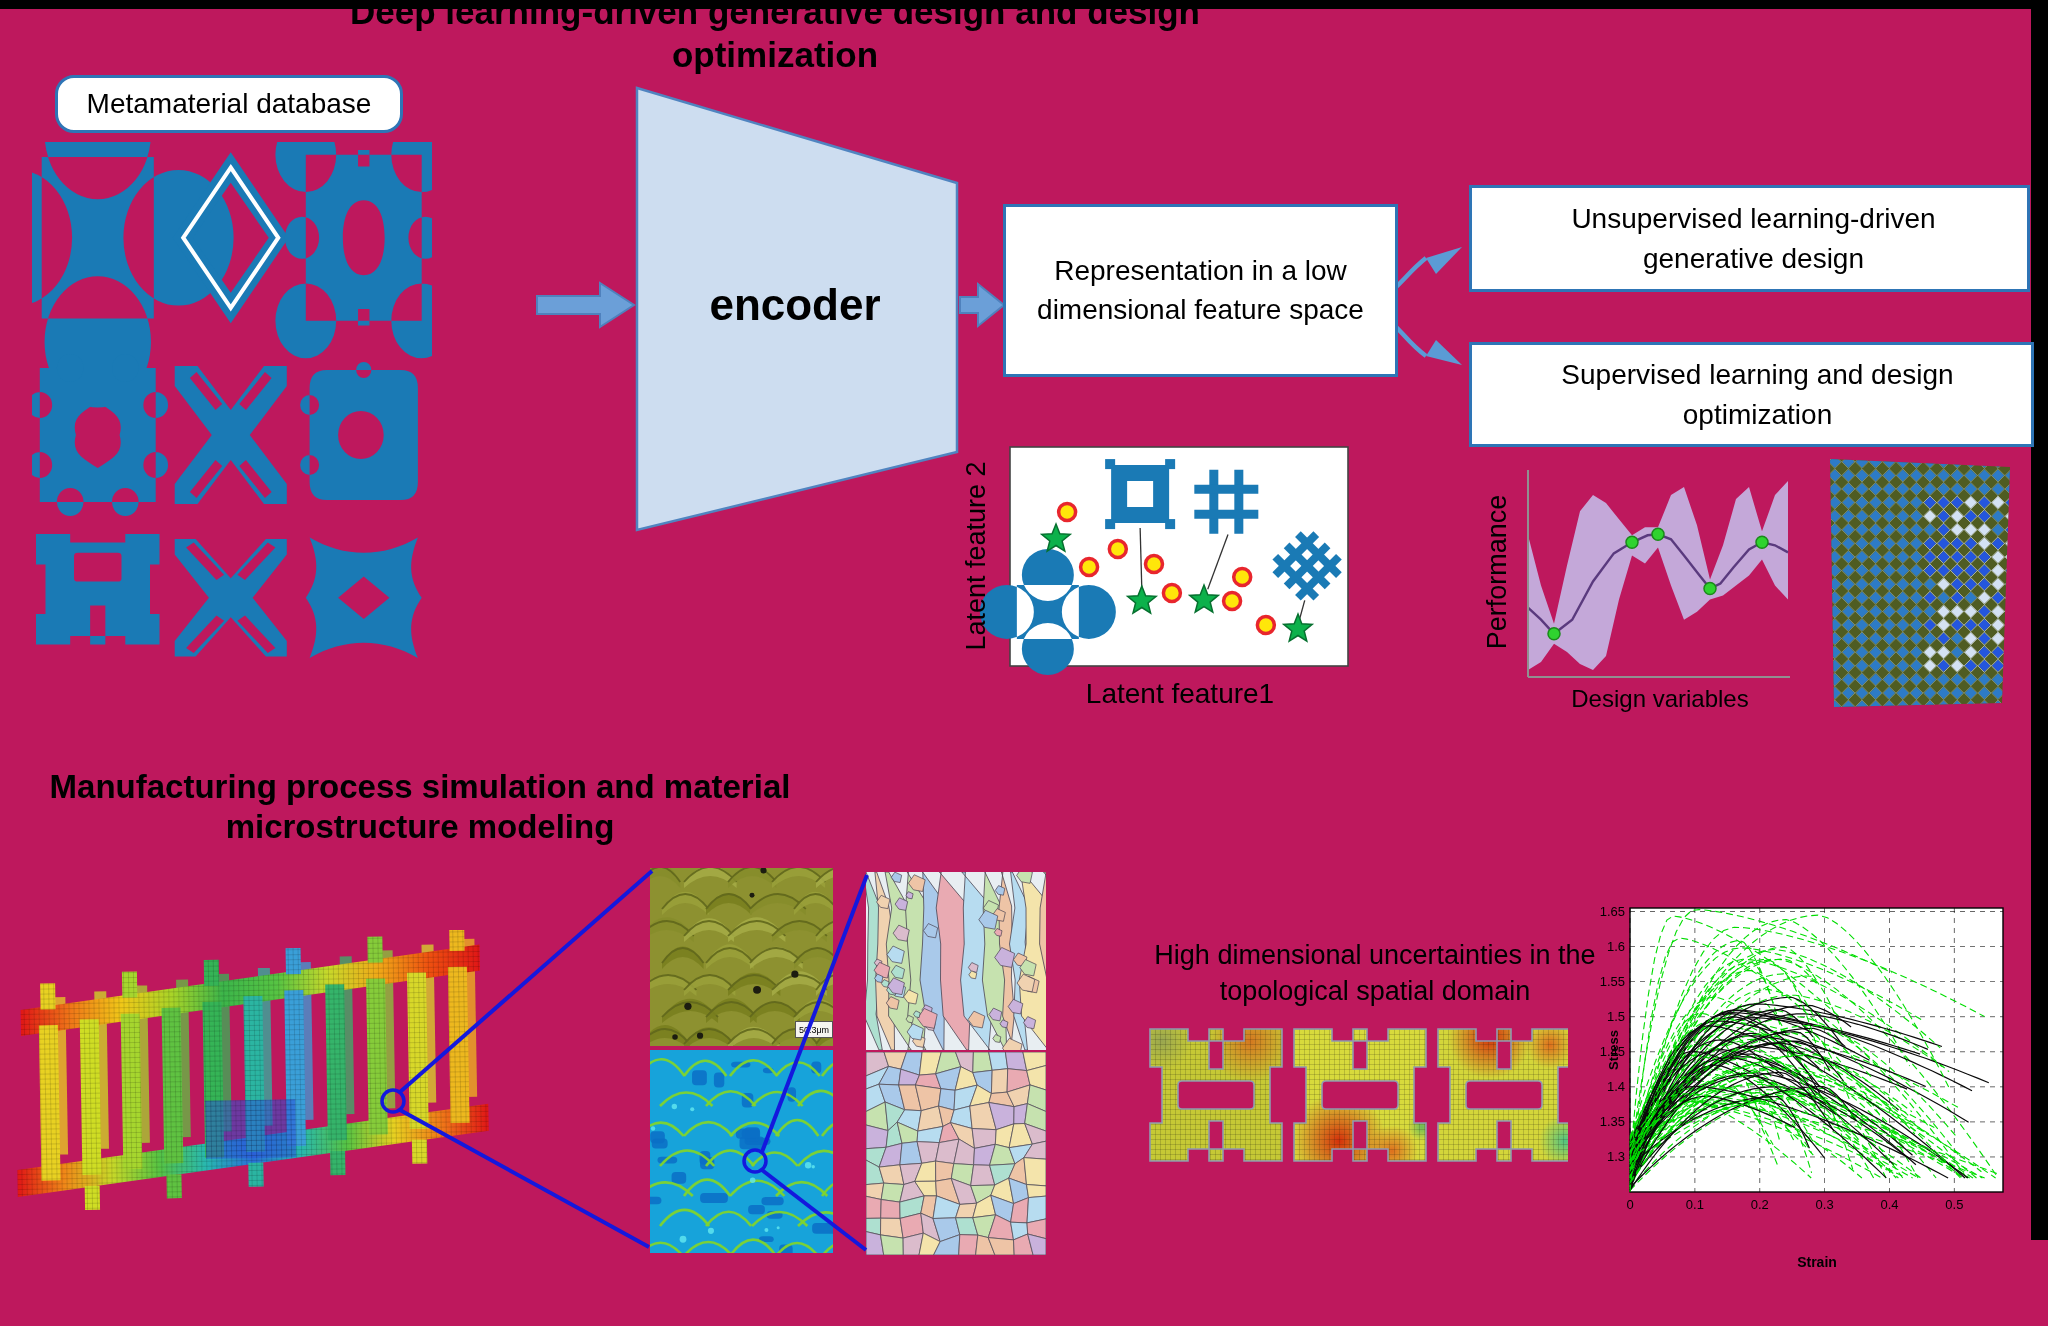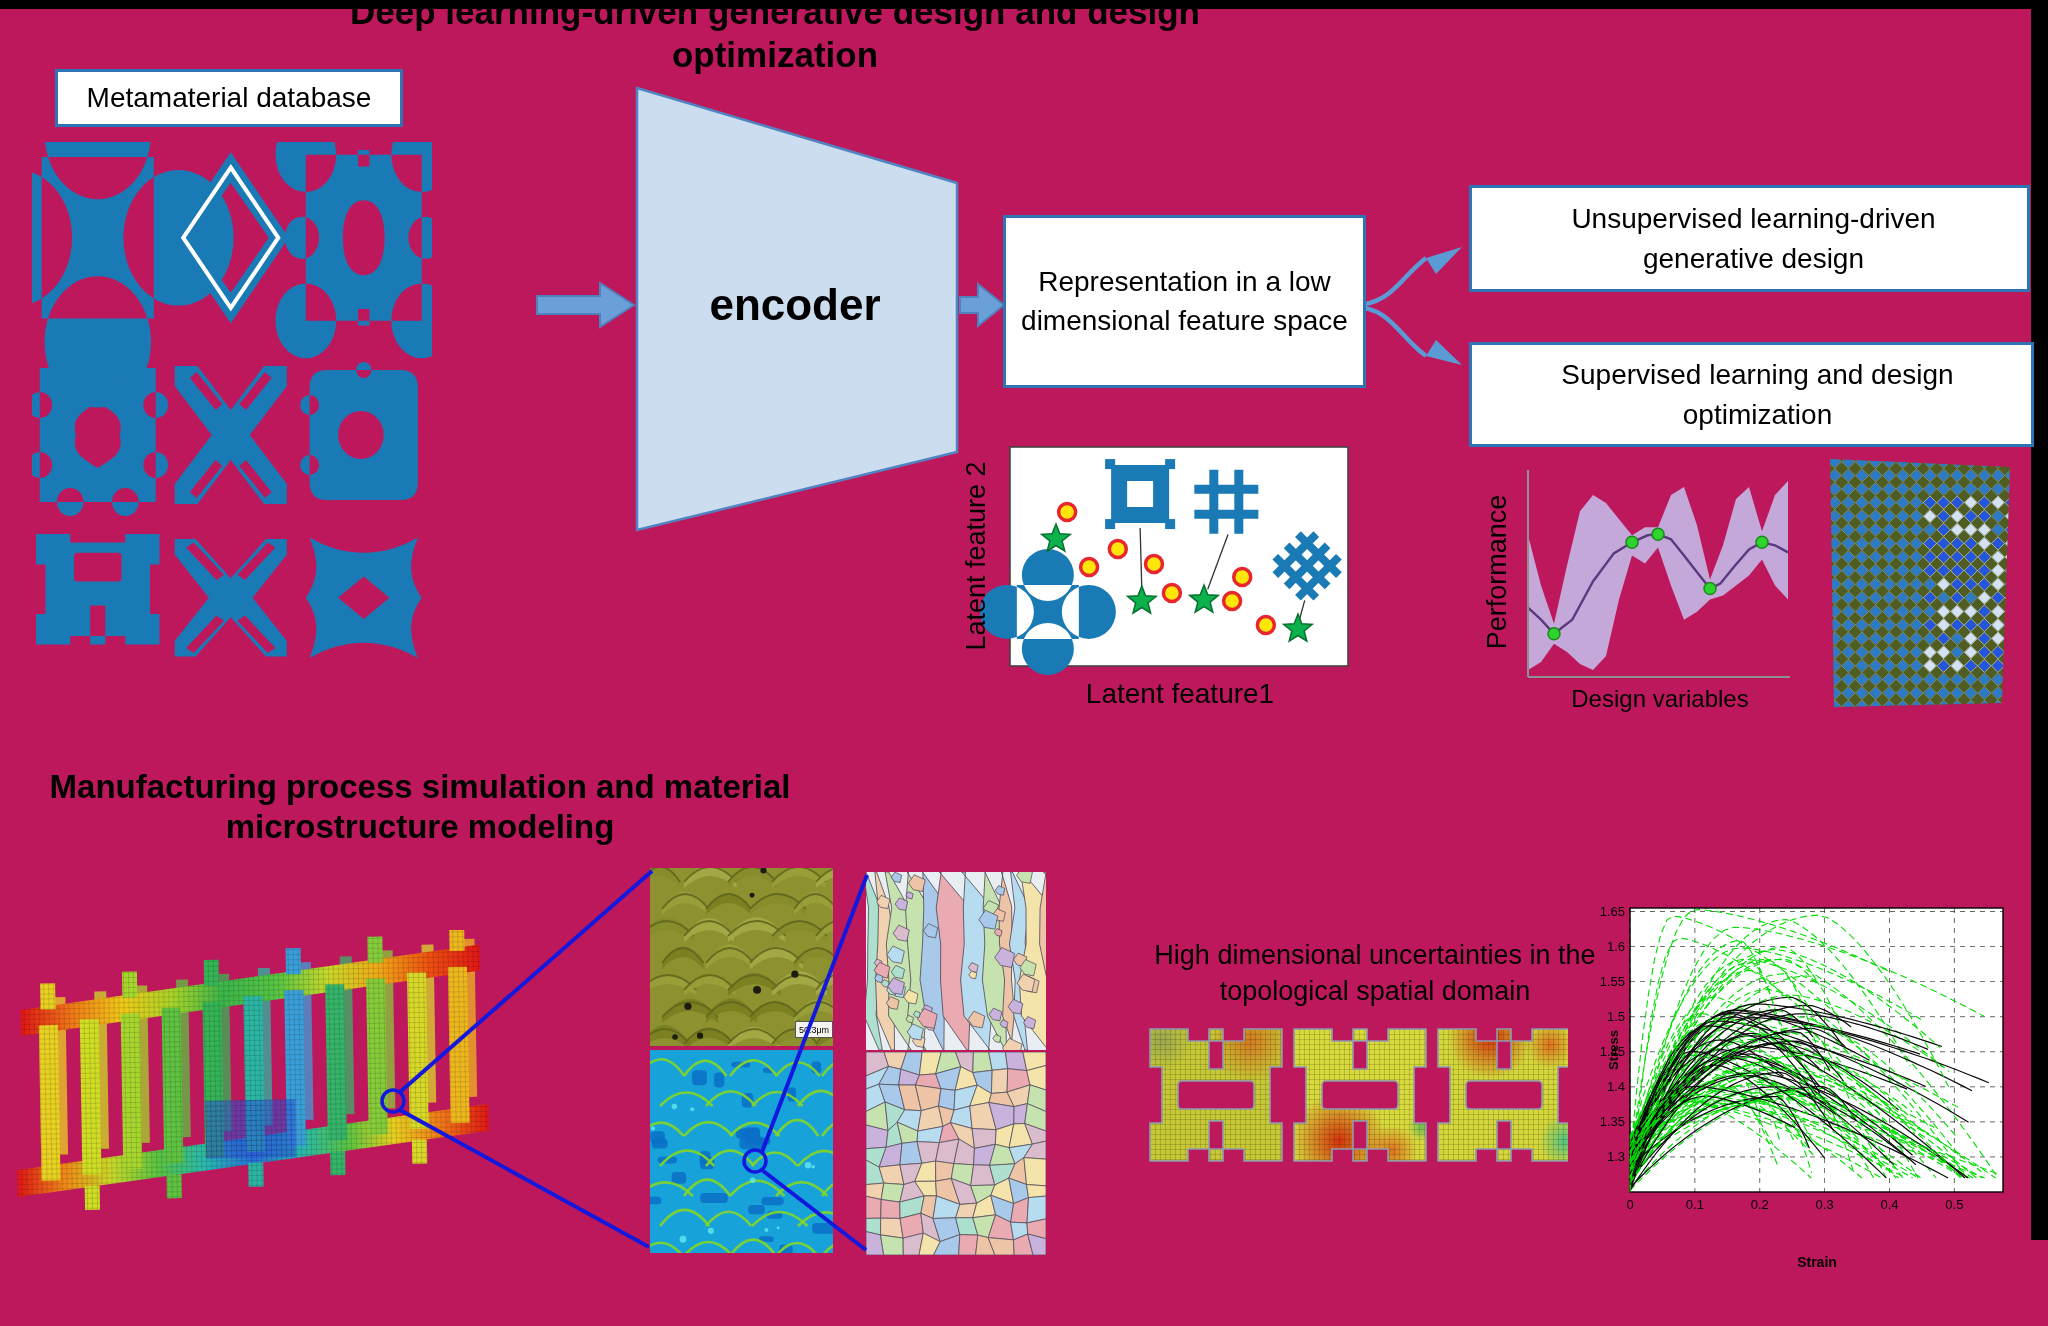--- a/index.html
+++ b/index.html
@@ -16,21 +16,21 @@
 </head>
 <body>
 
 <div id="canvas">
 
   <div class="bar" style="left:0;top:0;width:2048px;height:9px;"></div>
   <div class="bar" style="left:2031px;top:0;width:17px;height:1240px;"></div>
 
   <div class="abs title ctr" style="left:270px;top:12px;width:1010px;height:44px;font-size:35px;">Deep learning-driven generative design and design optimization</div>
 
-  <div class="abs bluebox ctr" style="left:55px;top:69px;width:342px;height:52px;font-size:28px;">
+  <div class="abs bluebox ctr" style="left:55px;top:75px;width:342px;height:52px;font-size:28px;border-radius:19px;">
     <span>Metamaterial database</span>
   </div>
 
   <svg id="db-svg" class="abs" style="left:32px;top:142px;" width="400" height="560" viewBox="0 0 400 560">
       <g transform="translate(4,8) scale(0.95,1.17)">
         <path d="M6,6 H124 V144 H6 Z M121,-14 A56,56 0 1 0 9,-14 A56,56 0 1 0 121,-14 ZM121,164 A56,56 0 1 0 9,164 A56,56 0 1 0 121,164 ZM38,75 A58,58 0 1 0 -78,75 A58,58 0 1 0 38,75 ZM208,75 A58,58 0 1 0 92,75 A58,58 0 1 0 208,75 Z" fill="#1a7ab5" fill-rule="evenodd"></path>
       </g>
       <g transform="translate(137,8) scale(0.95,1.17)">
         <path d="M65,2 L126,75 L65,148 L4,75 Z M65,28 L105,75 L65,122 L25,75 Z" fill="#1a7ab5" fill-rule="evenodd"></path>
         <path d="M65,15 L115,75 L65,135 L15,75 Z" fill="none" stroke="#ffffff" stroke-width="4"></path>
@@ -71,21 +71,21 @@
     <g fill="none" stroke="#5b9bd5" stroke-width="4.5">
       <path d="M1352,306 C1392,304 1398,280 1426,258"></path>
       <path d="M1352,306 C1392,308 1398,336 1426,356"></path>
       <path d="M1426,258 L1462,247 L1436,274 Z" fill="#5b9bd5" stroke="none"></path>
       <path d="M1426,356 L1462,365 L1436,340 Z" fill="#5b9bd5" stroke="none"></path>
     </g>
   </svg>
 
   <div class="abs ctr" style="left:690px;top:275px;width:210px;height:60px;font-size:44px;font-weight:bold;">encoder</div>
 
-  <div class="abs bluebox ctr" style="left:1003px;top:215px;width:341px;height:167px;font-size:28px;line-height:1.38;padding:0 8px;">
+  <div class="abs bluebox ctr" style="left:1003px;top:204px;width:341px;height:167px;font-size:28px;line-height:1.38;padding:0 24px;">
     <span>Representation in a low dimensional feature space</span>
   </div>
 
   <div class="abs bluebox ctr" style="left:1469px;top:185px;width:547px;height:101px;font-size:28px;line-height:1.4;padding-left:8px;">
     <span style="width:460px;">Unsupervised learning-driven generative design</span>
   </div>
 
   <div class="abs bluebox ctr" style="left:1469px;top:342px;width:547px;height:99px;font-size:28px;line-height:1.4;padding-left:12px;">
     <span style="width:420px;">Supervised learning and design optimization</span>
   </div>

